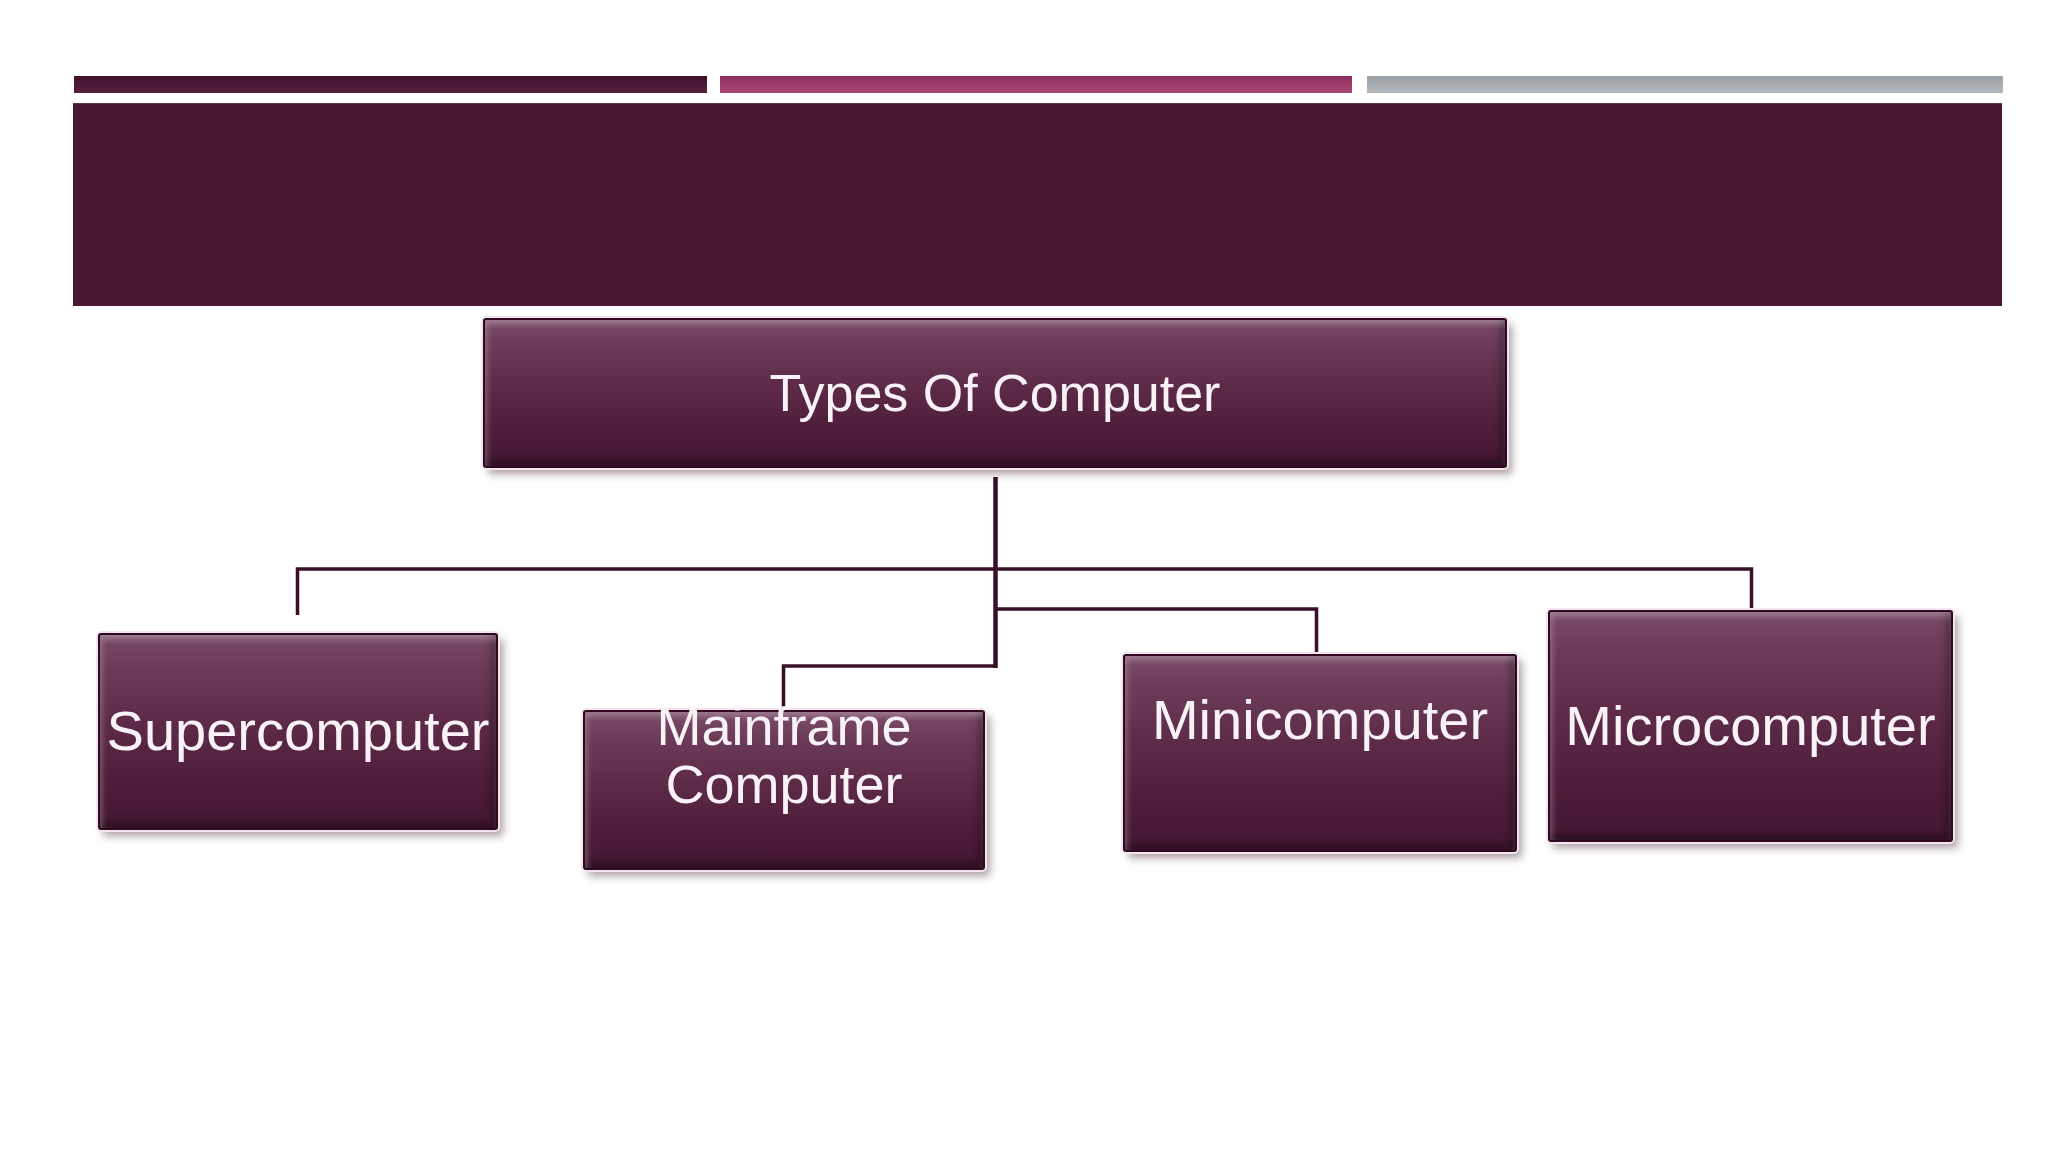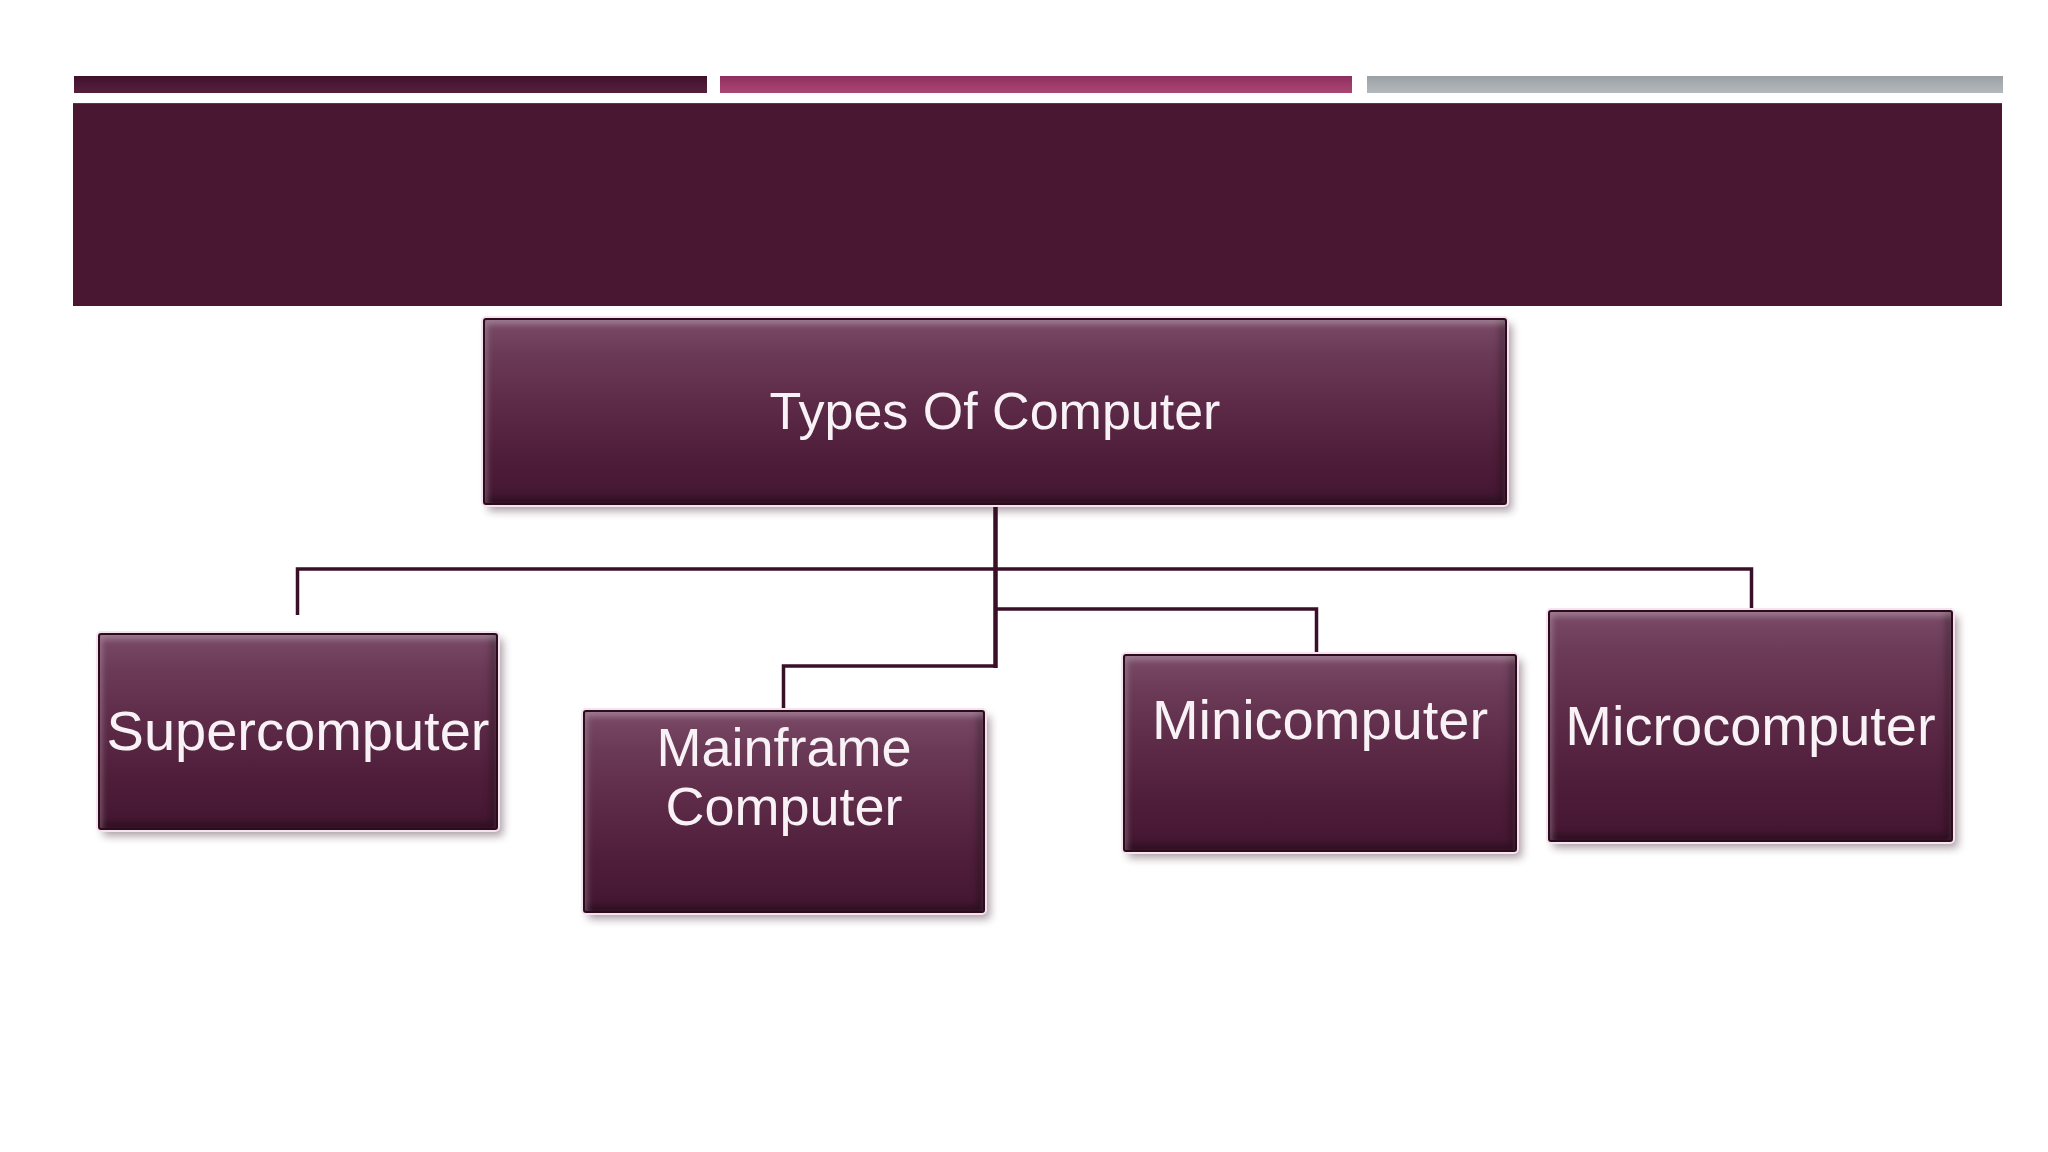--- a/index.html
+++ b/index.html
@@ -47,23 +47,23 @@
     box-shadow:
       0 0 0 2px var(--nodeOutline),
       5px 6px 8px rgba(45, 12, 30, 0.40),
       inset 2px 4px 6px rgba(255, 255, 255, 0.30),
       inset -4px -5px 8px rgba(0, 0, 0, 0.38);
     box-sizing: border-box;
     line-height: 1.08;
   }
   .node span { display: block; }
 
-  .node-root     { left: 483px;  top: 318px; width: 1024px; height: 187px; font-size: 52px; }
+  .node-root     { left: 483px;  top: 318px; width: 1024px; height: 150px; font-size: 52px; }
   .node-super    { left: 98px;   top: 613px; width: 400px;  height: 197px; font-size: 56px; white-space: nowrap; margin-top: 20px; }
-  .node-main     { left: 583px;  top: 710px; width: 402px;  height: 203px; font-size: 54px; padding-bottom: 70px; }
+  .node-main     { left: 583px;  top: 710px; width: 402px;  height: 160px; font-size: 54px; padding-bottom: 70px; }
   .node-mini     { left: 1123px; top: 654px; width: 394px;  height: 198px; font-size: 56px; padding-bottom: 66px; white-space: nowrap; justify-content: center; }
   .node-micro    { left: 1548px; top: 610px; width: 405px;  height: 232px; font-size: 56px; white-space: nowrap; }
 </style>
 </head>
 <body>
 
 <div class="slide">
 
   <div class="bar bar1"></div>
   <div class="bar bar2"></div>

